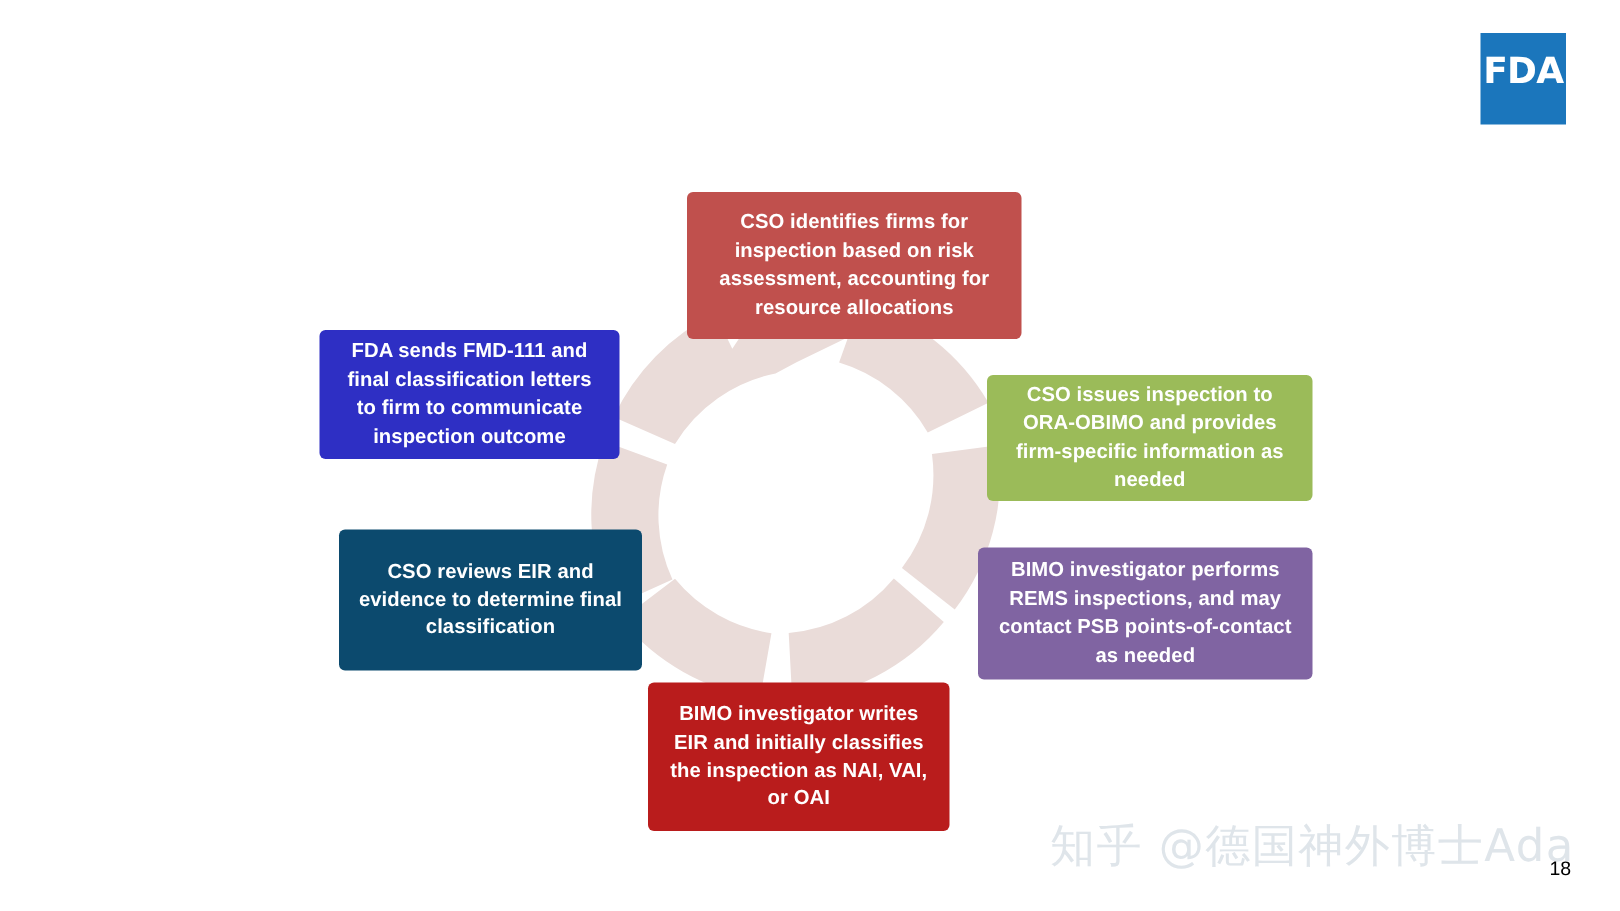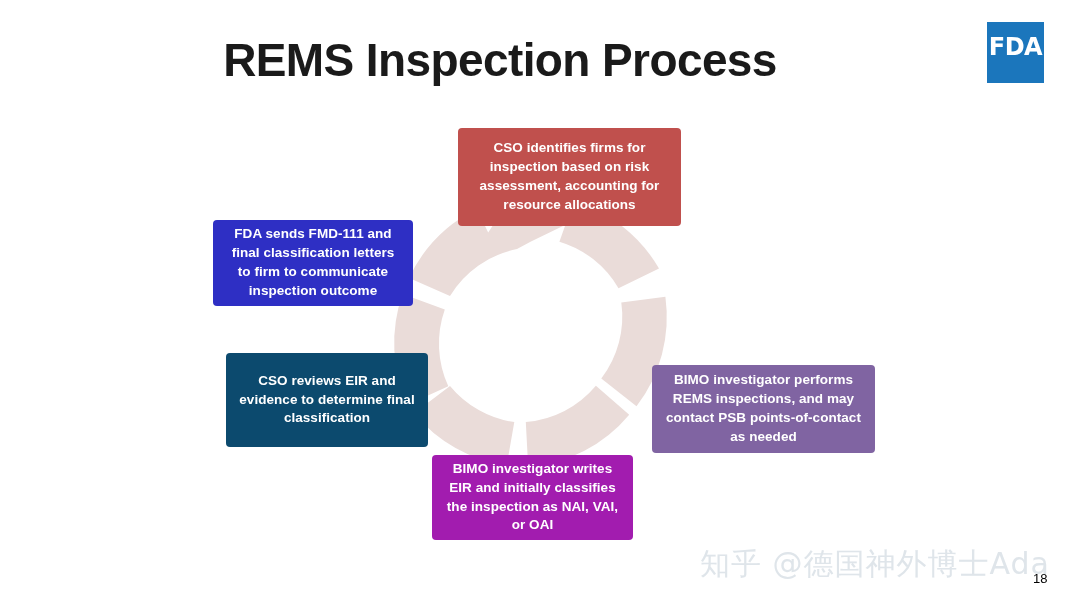--- a/index.html
+++ b/index.html
@@ -84,21 +84,21 @@
     justify-content: center;
     box-sizing: border-box;
     padding: 6px 12px;
     letter-spacing: 0.05px;
   }
   .pbox span { display: block; width: 100%; }
 
   #box-red    { left: 458px; top: 128px; width: 223px; height: 98px;  background: #c0504d; }
   #box-green  { left: 658px; top: 250px; width: 217px; height: 84px;  background: #9bbb59; }
   #box-purple { left: 652px; top: 365px; width: 223px; height: 88px;  background: #8064a2; }
-  #box-cyan   { left: 432px; top: 455px; width: 201px; height: 85px;  background: #a21caf; }
+  #box-cyan   { left: 432px; top: 455px; width: 201px; height: 99px;  background: #b91c1c; }
   #box-orange { left: 226px; top: 353px; width: 202px; height: 94px;  background: #0c4a6e; }
   #box-navy   { left: 213px; top: 220px; width: 200px; height: 86px;  background: #2e2fc4; }
 
   
   #watermark {
     position: absolute;
     left: 700px;
     top: 544px;
     font-size: 30px;
     color: #dfe5ea;
@@ -114,21 +114,20 @@
     font-size: 13px;
     color: #000000;
     font-family: "Liberation Sans", sans-serif;
   }
 </style>
 </head>
 <body>
 
 <div id="slide">
 
-  <div id="slide-title">REMS Inspection Process</div>
 
   <div id="fda-logo">
     <div id="fda-logo-text">FDA</div>
   </div>
 
   <svg id="cycle-ring" viewBox="0 0 330 330" xmlns="http://www.w3.org/2000/svg">
     <g fill="#eadcd9">
 
       <path d="M 205.8 31.3
                A 147 147 0 0 1 291.0 98.5
@@ -169,20 +168,23 @@
                L 149.0 79.0
                A 102 102 0 0 0 82.0 126.0
                Z"></path>
     </g>
   </svg>
 
   <div class="pbox" id="box-red">
     <span>CSO identifies firms for inspection based on risk assessment, accounting for resource allocations</span>
   </div>
 
+  <div class="pbox" id="box-green">
+    <span>CSO issues inspection to ORA-OBIMO and provides firm-specific information as needed</span>
+  </div>
 
   <div class="pbox" id="box-purple">
     <span>BIMO investigator performs REMS inspections, and may contact PSB points-of-contact as needed</span>
   </div>
 
   <div class="pbox" id="box-cyan">
     <span>BIMO investigator writes EIR and initially classifies the inspection as NAI, VAI, or OAI</span>
   </div>
 
   <div class="pbox" id="box-orange">

